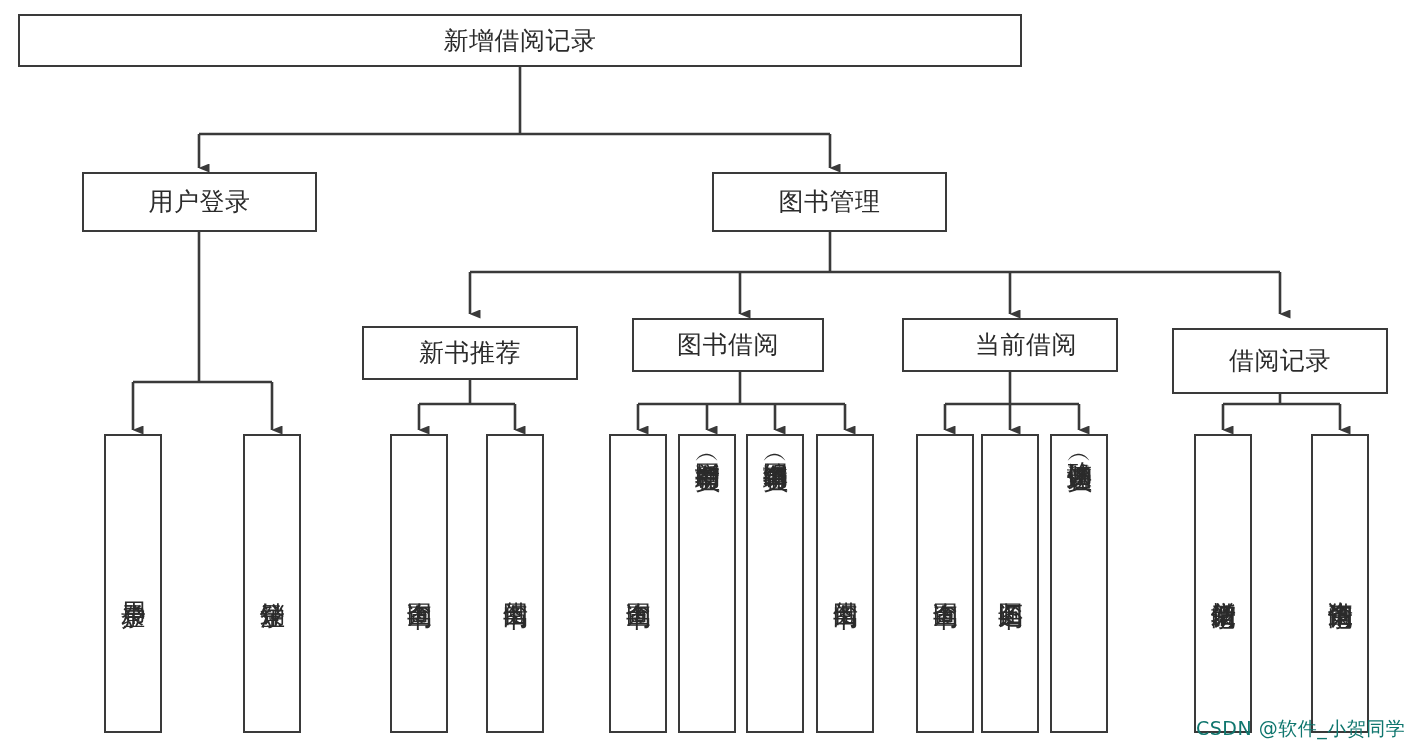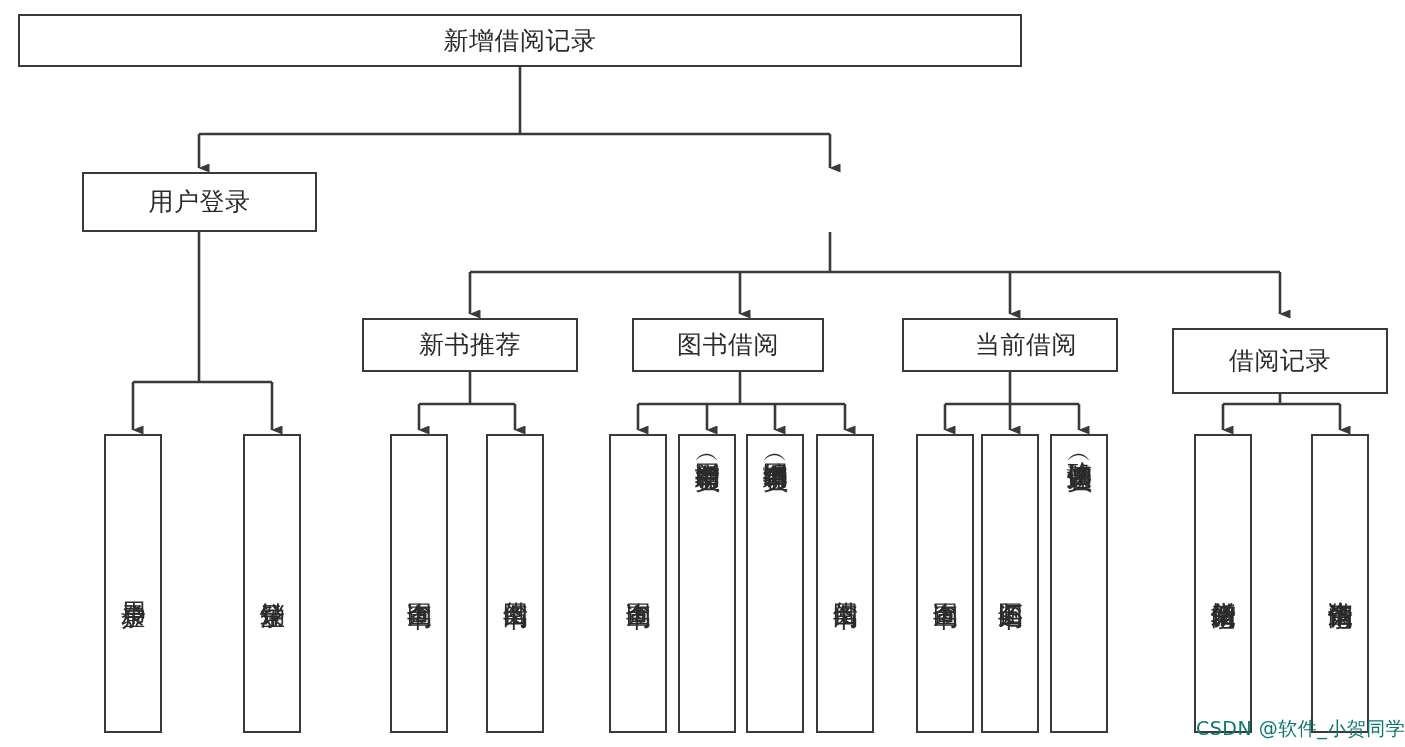--- a/index.html
+++ b/index.html
@@ -122,22 +122,25 @@
     </g>
   </svg>
 
   <div class="node-box" style="left:18px; top:14px; width:1004px; height:53px;">
     <span class="node-label-h">新增借阅记录</span>
   </div>
 
   <div class="node-box" style="left:82px; top:172px; width:235px; height:60px;">
     <span class="node-label-h">用户登录</span>
   </div>
+  <div class="node-box" style="left:712px; top:172px; width:235px; height:60px;">
+    <span class="node-label-h">图书管理</span>
+  </div>
 
-  <div class="node-box" style="left:362px; top:318px; width:216px; height:54px;">
+  <div class="node-box" style="left:362px; top:326px; width:216px; height:54px;">
     <span class="node-label-h">新书推荐</span>
   </div>
   <div class="node-box" style="left:632px; top:318px; width:192px; height:54px;text-align:center;">
     <span class="node-label-h">图书借阅</span>
   </div>
   <div class="node-box" style="left:902px; top:318px; width:216px; height:54px;padding-left:32px;">
     <span class="node-label-h">当前借阅</span>
   </div>
   <div class="node-box" style="left:1172px; top:328px; width:216px; height:66px;">
     <span class="node-label-h">借阅记录</span>

